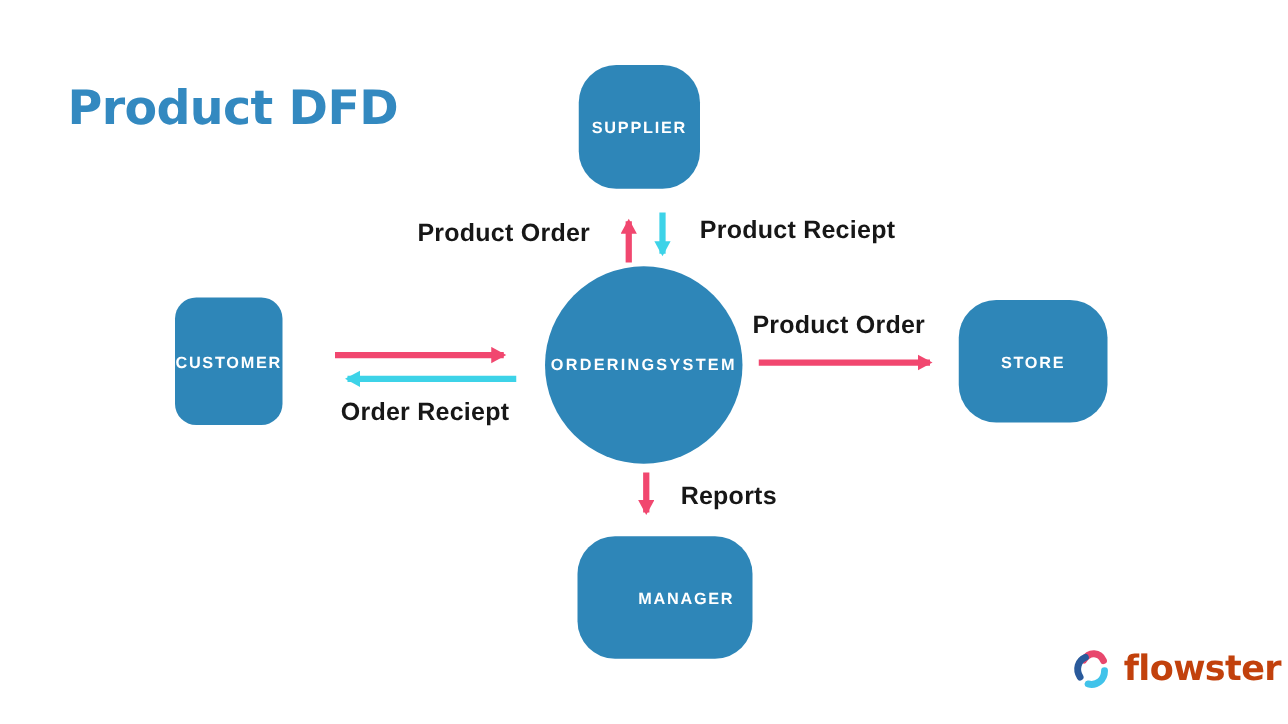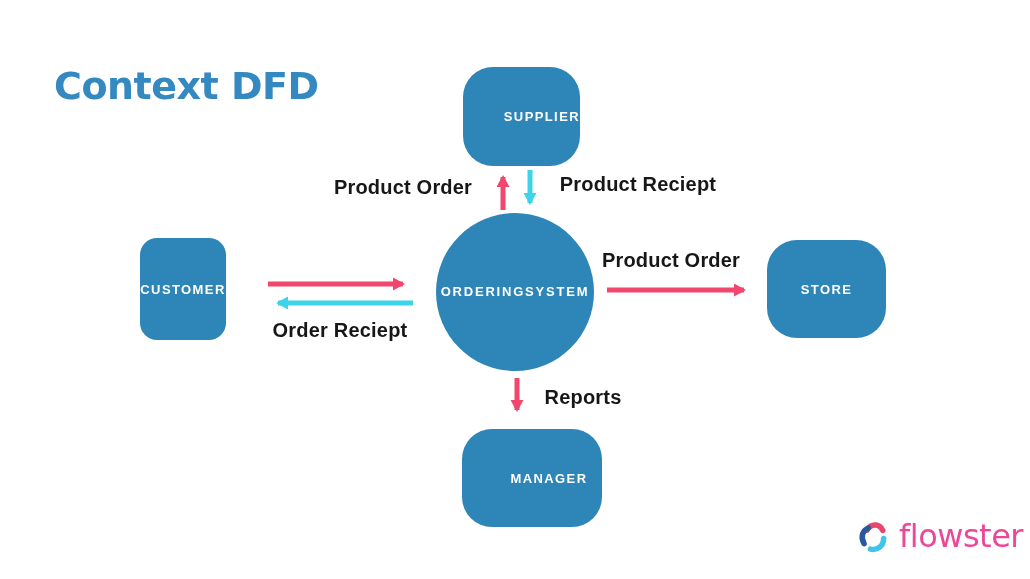--- a/index.html
+++ b/index.html
@@ -27,21 +27,21 @@
     border-radius: 30px;
     display: flex;
     align-items: center;
     justify-content: center;
     color: #ffffff;
     font-weight: 700;
     font-size: 13px;
     letter-spacing: 1.4px;
     text-align: center;
   }
-  .entity-supplier { left: 463px; top: 67px;  width: 117px; height: 99px; justify-content: flex-end; }
+  .entity-supplier { left: 463px; top: 52px;  width: 97px; height: 99px; }
   .entity-customer { left: 140px; top: 238px; width: 86px; height: 102px; border-radius: 17px; }
   .entity-store    { left: 767px; top: 240px; width: 119px; height: 98px; }
   .entity-manager  { left: 462px; top: 429px; width: 106px; height: 98px; padding-left: 34px; }
   .process-circle {
     position: absolute;
     left: 436px;
     top: 213px;
     width: 158px;
     height: 158px;
     border-radius: 50%;
@@ -81,33 +81,33 @@
   .fl-5 { left: 583px; top: 386px; }
   .logo {
     position: absolute;
     left: 856px;
     top: 517px;
     display: flex;
     align-items: center;
     gap: 9px;
   }
   .logo-text {
-    color: #ec4899;
-    font-size: 32px;
-    font-weight: 400;
+    color: #c2410c;
+    font-size: 28px;
+    font-weight: 700;
     letter-spacing: -0.5px;
     font-family: "DejaVu Sans", "Liberation Sans", sans-serif;
   }
 </style>
 </head>
 <body>
 
 <div class="stage">
 
-  <div class="page-title">Context DFD</div>
+  <div class="page-title">Product DFD</div>
 
   <div class="entity entity-supplier">
     <span>SUPPLIER</span>
   </div>
   <div class="entity entity-customer">
     <span>CUSTOMER</span>
   </div>
   <div class="entity entity-store">
     <span>STORE</span>
   </div>

